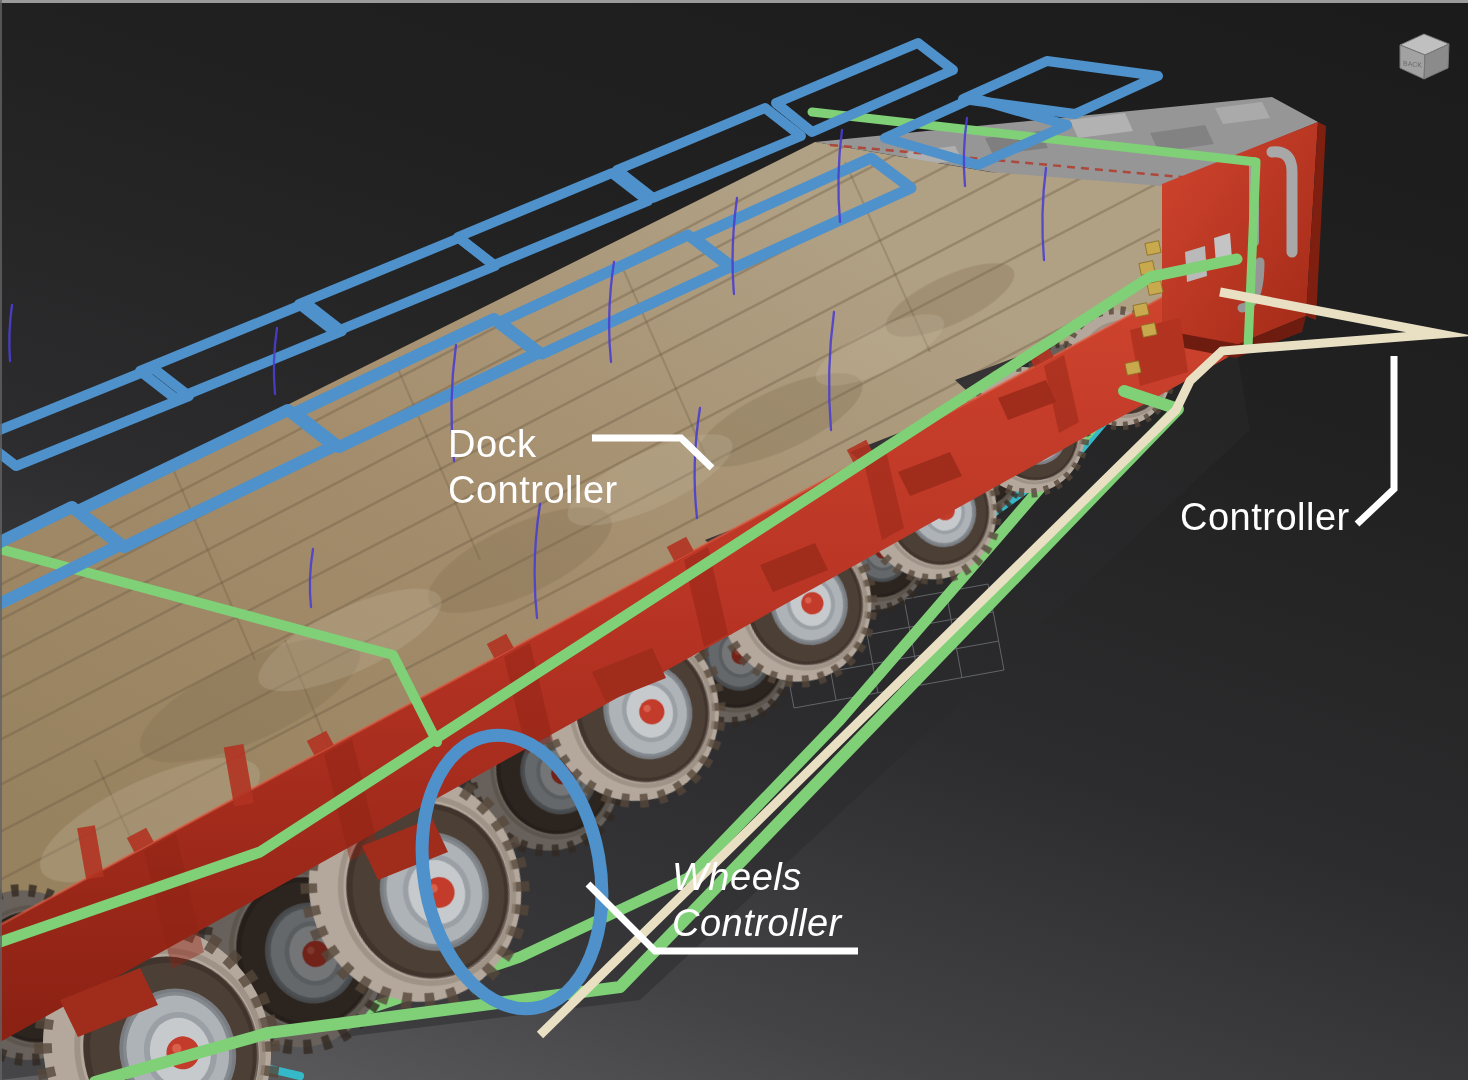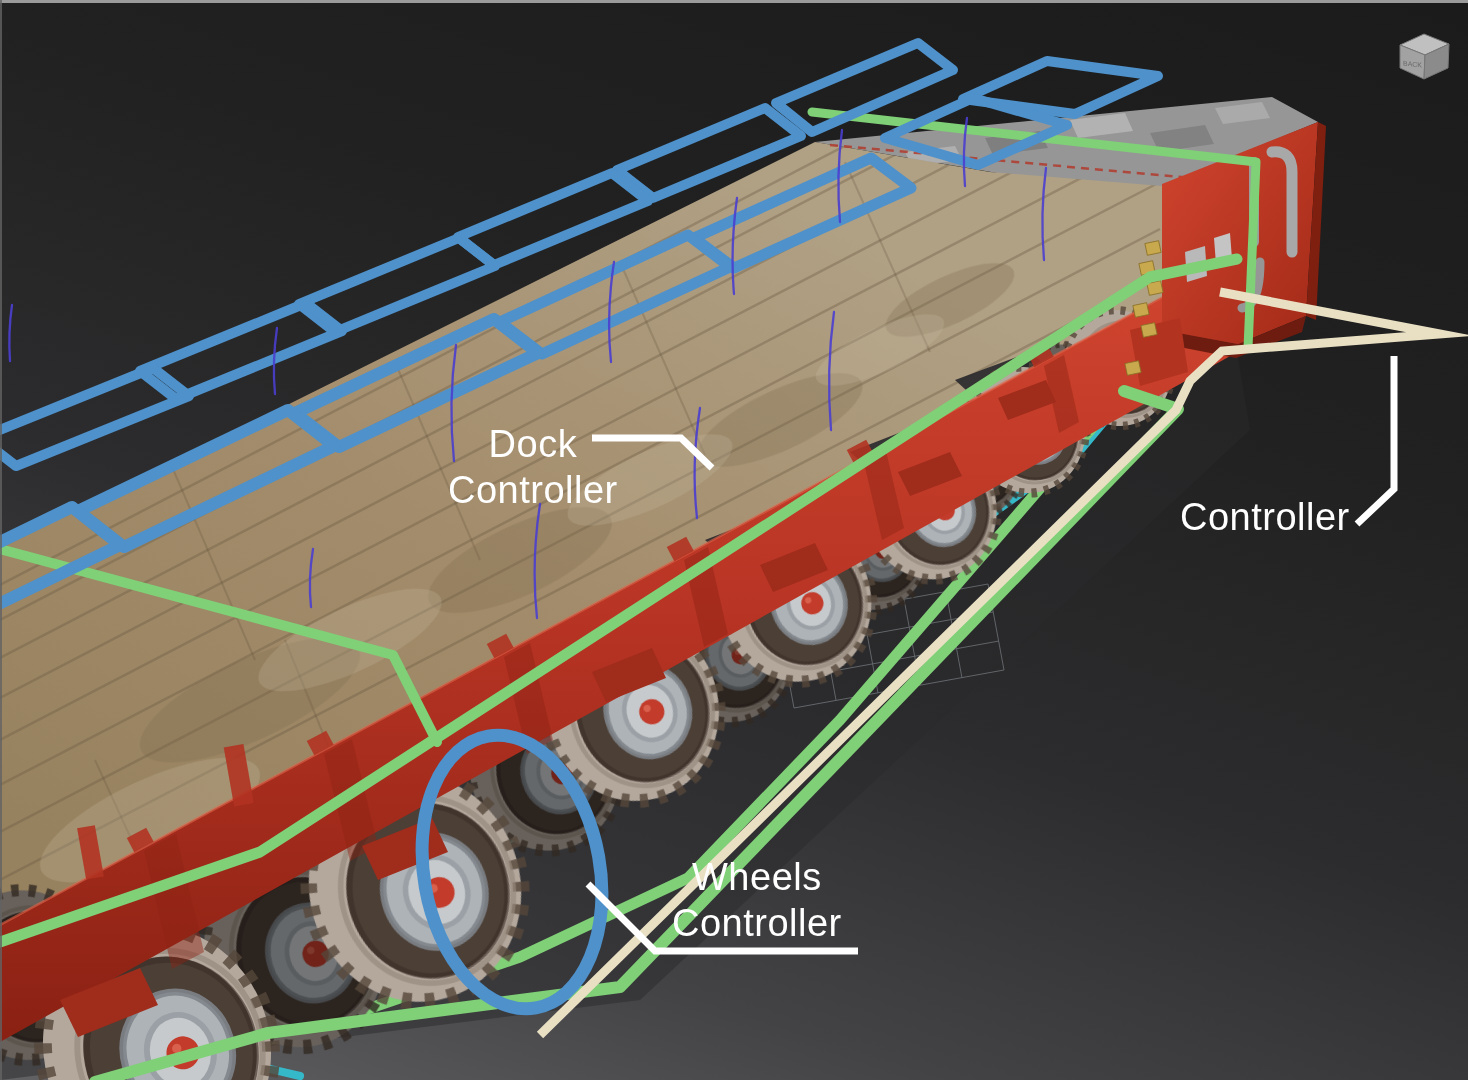--- a/index.html
+++ b/index.html
@@ -5,26 +5,26 @@
   html,body{margin:0;padding:0;background:#000;}
   .viewport{
     position:relative;width:1468px;height:1080px;overflow:hidden;
     background:linear-gradient(198deg,#1b1b1b 0%,#212121 32%,#2c2c2e 58%,#434345 80%,#626264 100%);
     font-family:"Liberation Sans",sans-serif;
   }
   svg{position:absolute;left:0;top:0;}
   .label{
     position:absolute;color:var(--label-white,#fff);
     font:400 38px/46px "Liberation Sans",sans-serif;letter-spacing:.5px;
-    white-space:nowrap; text-rendering:optimizeLegibility;text-align:center;
+    white-space:nowrap; text-rendering:optimizeLegibility;
   }
   .label div{pointer-events:none;}
   #dock-label{left:448px;top:421px;}
   #master-label{left:1180px;top:494px;}
-  #wheels-label{left:672px;top:854px;}
+  #wheels-label{left:672px;top:854px;font-style:italic;}
   .blue{stroke:var(--wireframe-blue,#4e91cb);fill:none;stroke-linejoin:round;}
   .green{stroke:var(--spline-green,#7fd077);fill:none;stroke-linecap:round;stroke-linejoin:round;}
   .cyan{stroke:var(--spline-cyan,#35b9c9);fill:none;stroke-linecap:round;stroke-linejoin:round;}
   .cream{stroke:var(--spline-cream,#e9e0c4);fill:none;stroke-linejoin:miter;stroke-miterlimit:12;}
   .purple{stroke:var(--marker-purple,#4b3fd0);fill:none;stroke-width:2.3;opacity:.9;stroke-linecap:round;}
   .leader{stroke:var(--label-white,#fff);fill:none;stroke-width:7;stroke-linejoin:miter;stroke-miterlimit:12;}
   .inner-wheels{filter:brightness(.58);}
 </style>
 </head>
 <body>

